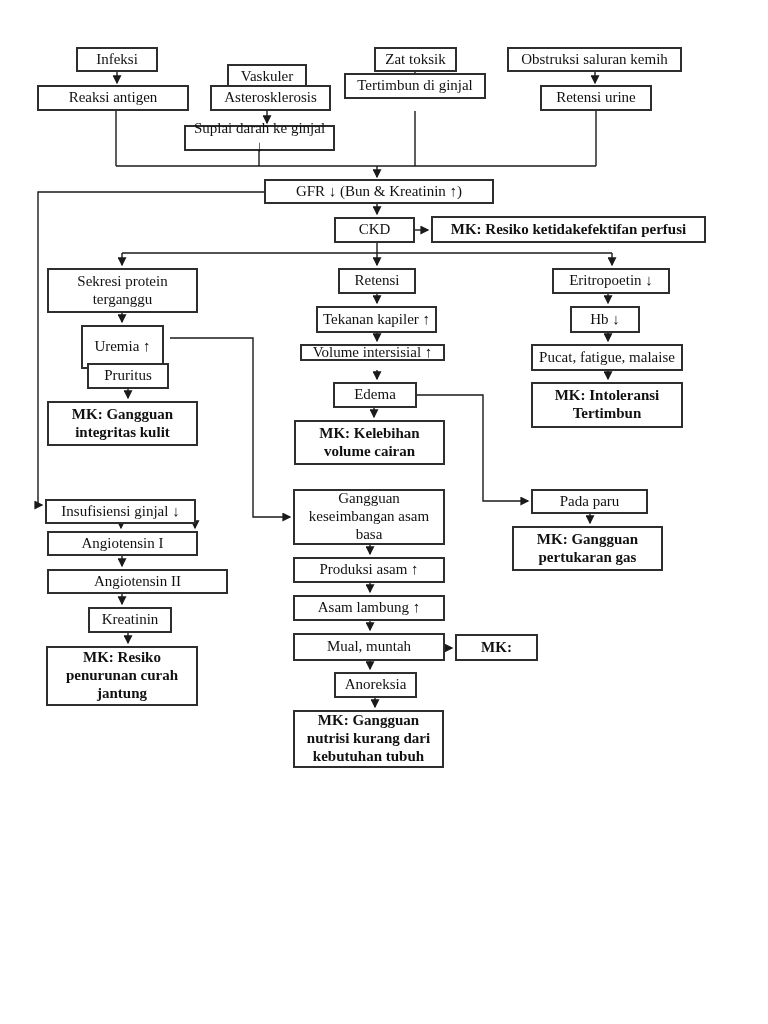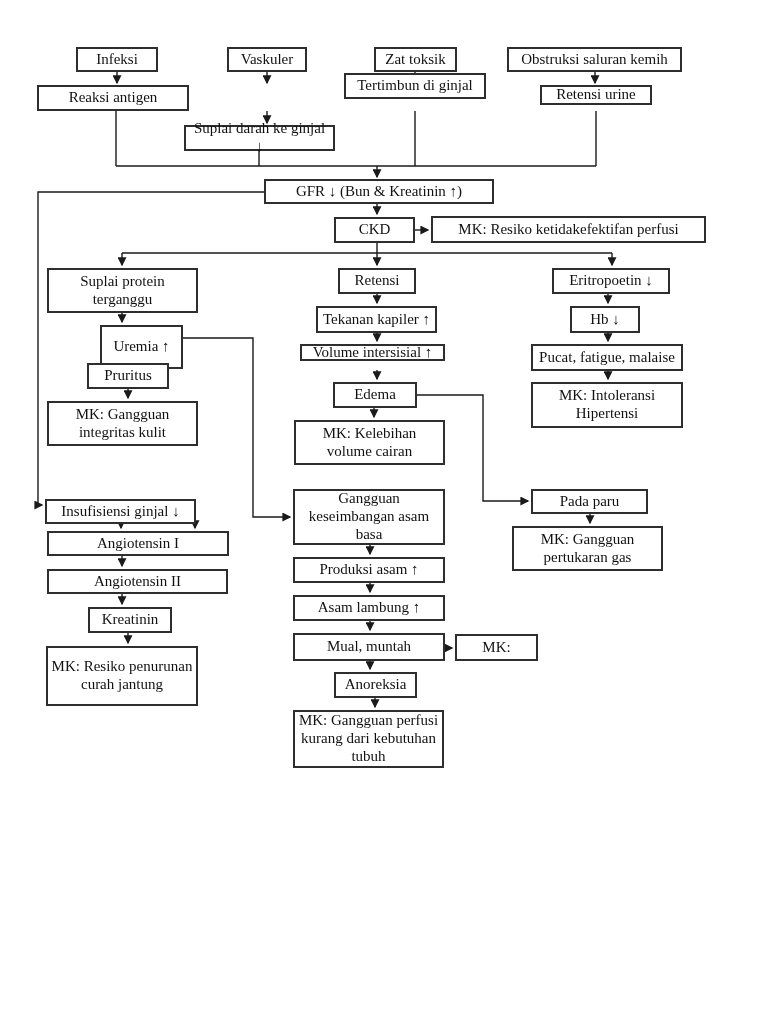--- a/index.html
+++ b/index.html
@@ -24,21 +24,21 @@
   .node{
     position:absolute;
     box-sizing:border-box;
     border:2px solid var(--box-border,#2e2e2e);
     background:var(--box-fill,#fff);
     display:flex;align-items:center;justify-content:center;
     text-align:center;
     font-size:15px;line-height:1.18;
     padding:1px 3px;
   }
-  .node.mk{font-weight:normal;}
+  .node.mk{font-weight:bold;}
 </style>
 </head>
 <body>
 
 <div class="page">
 
   <svg class="wires" width="768" height="1024">
     <defs>
       <marker id="ah" viewBox="0 0 10 10" refX="8.5" refY="5" markerWidth="11" markerHeight="9" orient="auto-start-reverse" markerUnits="userSpaceOnUse">
         <path d="M0,0 L10,5 L0,10 z"></path>
@@ -95,60 +95,61 @@
 
     <line class="e" x1="370" y1="545" x2="370" y2="554" marker-end="url(#ah)"></line>
     <line class="e" x1="370" y1="583" x2="370" y2="592" marker-end="url(#ah)"></line>
     <line class="e" x1="370" y1="621" x2="370" y2="630" marker-end="url(#ah)"></line>
     <line class="e" x1="445" y1="648" x2="452" y2="648" marker-end="url(#ah)"></line>
     <line class="e" x1="370" y1="661" x2="370" y2="669" marker-end="url(#ah)"></line>
     <line class="e" x1="375" y1="698" x2="375" y2="707" marker-end="url(#ah)"></line>
   </svg>
 
   <div class="node" style="left:76px;top:47px;width:82px;height:25px">Infeksi</div>
-  <div class="node" style="left:227px;top:47px;width:80px;height:25px">Vaskuler</div>
+  <div class="node" style="left:227px;top:64px;width:80px;height:25px">Vaskuler</div>
   <div class="node" style="left:374px;top:47px;width:83px;height:25px">Zat toksik</div>
   <div class="node" style="left:507px;top:47px;width:175px;height:25px">Obstruksi saluran kemih</div>
 
   <div class="node" style="left:37px;top:85px;width:152px;height:26px">Reaksi antigen</div>
+  <div class="node" style="left:210px;top:85px;width:121px;height:26px">Asterosklerosis</div>
   <div class="node" style="left:344px;top:73px;width:142px;height:26px">Tertimbun di ginjal</div>
-  <div class="node" style="left:540px;top:85px;width:112px;height:20px">Retensi urine</div>
+  <div class="node" style="left:540px;top:85px;width:112px;height:26px">Retensi urine</div>
 
   <div class="node" style="left:184px;top:125px;width:151px;height:26px">Suplai darah ke ginjal ↓</div>
 
   <div class="node" style="left:264px;top:179px;width:230px;height:25px">GFR ↓ (Bun &amp; Kreatinin ↑)</div>
   <div class="node" style="left:334px;top:217px;width:81px;height:26px">CKD</div>
   <div class="node mk" style="left:431px;top:216px;width:275px;height:27px">MK: Resiko ketidakefektifan perfusi</div>
 
-  <div class="node" style="left:47px;top:268px;width:151px;height:45px">Suplai protein terganggu</div>
-  <div class="node" style="left:100px;top:325px;width:83px;height:44px">Uremia ↑</div>
+  <div class="node" style="left:47px;top:268px;width:151px;height:45px">Sekresi protein terganggu</div>
+  <div class="node" style="left:81px;top:325px;width:83px;height:44px">Uremia ↑</div>
   <div class="node" style="left:87px;top:363px;width:82px;height:26px">Pruritus</div>
   <div class="node mk" style="left:47px;top:401px;width:151px;height:45px">MK: Gangguan integritas kulit</div>
 
   <div class="node" style="left:45px;top:499px;width:151px;height:25px">Insufisiensi ginjal ↓</div>
-  <div class="node" style="left:47px;top:531px;width:182px;height:25px">Angiotensin I</div>
+  <div class="node" style="left:47px;top:531px;width:151px;height:25px">Angiotensin I</div>
   <div class="node" style="left:47px;top:569px;width:181px;height:25px">Angiotensin II</div>
   <div class="node" style="left:88px;top:607px;width:84px;height:26px">Kreatinin</div>
   <div class="node mk" style="left:46px;top:646px;width:152px;height:60px">MK: Resiko penurunan curah jantung</div>
 
   <div class="node" style="left:338px;top:268px;width:78px;height:26px">Retensi</div>
   <div class="node" style="left:316px;top:306px;width:121px;height:27px">Tekanan kapiler ↑</div>
   <div class="node" style="left:300px;top:344px;width:145px;height:17px">Volume intersisial ↑</div>
   <div class="node" style="left:333px;top:382px;width:84px;height:26px">Edema</div>
   <div class="node mk" style="left:294px;top:420px;width:151px;height:45px">MK: Kelebihan volume cairan</div>
 
   <div class="node" style="left:552px;top:268px;width:118px;height:26px">Eritropoetin ↓</div>
   <div class="node" style="left:570px;top:306px;width:70px;height:27px">Hb ↓</div>
   <div class="node" style="left:531px;top:344px;width:152px;height:27px">Pucat, fatigue, malaise</div>
-  <div class="node mk" style="left:531px;top:382px;width:152px;height:46px">MK: Intoleransi Hipertensi</div>
+  <div class="node mk" style="left:531px;top:382px;width:152px;height:46px">MK: Intoleransi Tertimbun</div>
 
   <div class="node" style="left:531px;top:489px;width:117px;height:25px">Pada paru</div>
   <div class="node mk" style="left:512px;top:526px;width:151px;height:45px">MK: Gangguan pertukaran gas</div>
 
   <div class="node" style="left:293px;top:489px;width:152px;height:56px">Gangguan keseimbangan asam basa</div>
   <div class="node" style="left:293px;top:557px;width:152px;height:26px">Produksi asam  ↑</div>
   <div class="node" style="left:293px;top:595px;width:152px;height:26px">Asam lambung  ↑</div>
   <div class="node" style="left:293px;top:633px;width:152px;height:28px">Mual, muntah</div>
   <div class="node mk" style="left:455px;top:634px;width:83px;height:27px">MK:</div>
   <div class="node" style="left:334px;top:672px;width:83px;height:26px">Anoreksia</div>
-  <div class="node mk" style="left:293px;top:710px;width:151px;height:58px">MK: Gangguan perfusi kurang dari kebutuhan tubuh</div>
+  <div class="node mk" style="left:293px;top:710px;width:151px;height:58px">MK: Gangguan nutrisi kurang dari kebutuhan tubuh</div>
 
 </div>
 
 </body></html>

